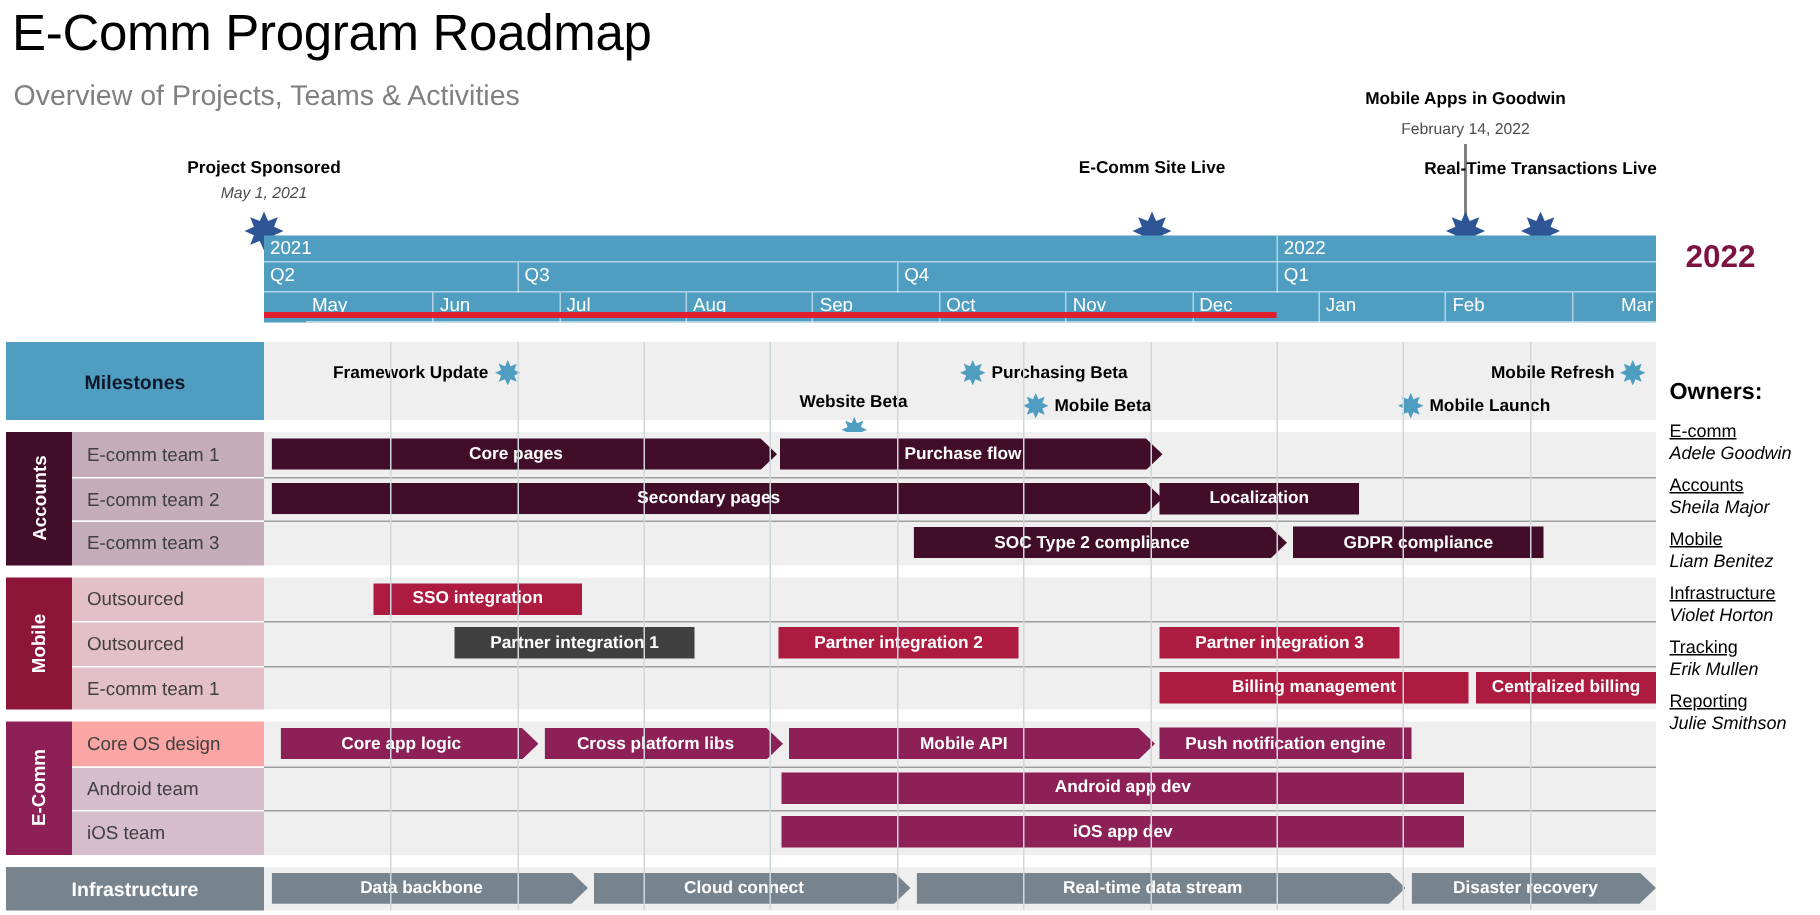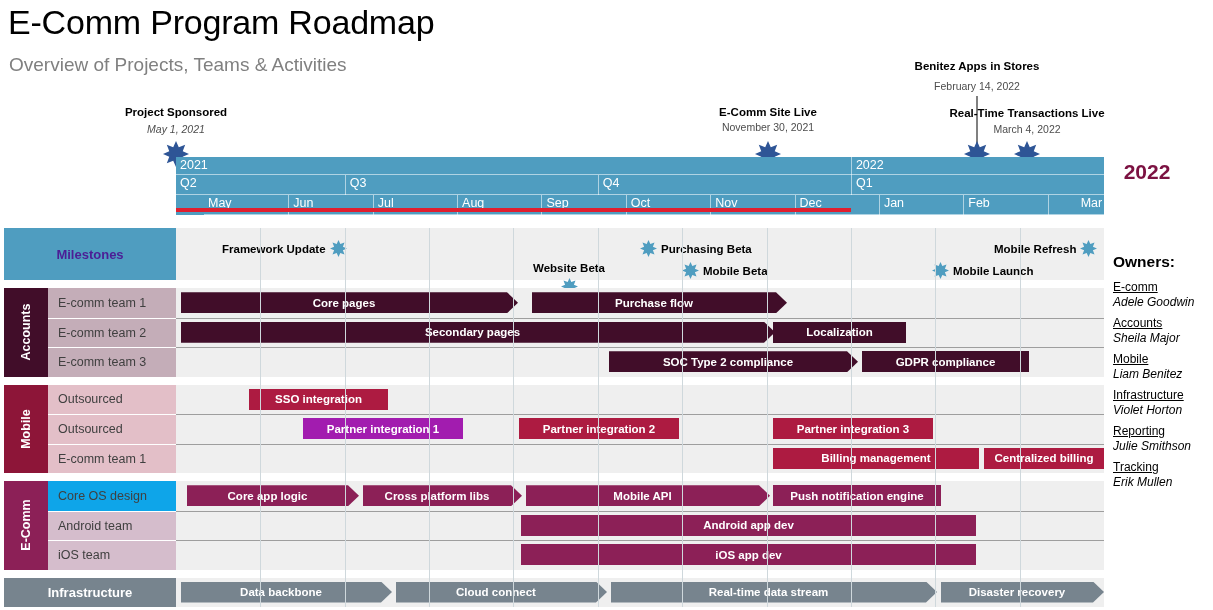--- a/index.html
+++ b/index.html
@@ -70,21 +70,21 @@
   }
   .grouplabel{
     position:absolute; left:4px; width:44px;
     color:#fff; font-size:12.5px; font-weight:bold;
     display:flex; align-items:center; justify-content:center;
   }
   .grouplabel span{ transform:rotate(-90deg); white-space:nowrap; }
 
   .milestone-head{
     position:absolute; left:4px; width:172px; background:#4f9dc0;
-    color:#4c1d95; font-size:13px; font-weight:bold;
+    color:#0f172a; font-size:13px; font-weight:bold;
     display:flex; align-items:center; justify-content:center;
   }
   .infra-head{
     position:absolute; left:4px; width:172px; background:#77848e;
     color:#fff; font-size:13px; font-weight:bold;
     display:flex; align-items:center; justify-content:center;
   }
 
   
   .bar{
@@ -118,40 +118,38 @@
       <div class="ct">Project Sponsored</div>
       <div class="cd" style="margin-top: 3px; font-style: italic;">May 1, 2021</div>
     </div>
     <div class="burst" style="left: 163px; top: 141px;">
       <svg viewBox="0 0 26 26">
         <polygon points="13.00,0.00 15.79,6.27 22.19,3.81 19.73,10.21 26.00,13.00 19.73,15.79 22.19,22.19 15.79,19.73 13.00,26.00 10.21,19.73 3.81,22.19 6.27,15.79 0.00,13.00 6.27,10.21 3.81,3.81 10.21,6.27" fill="#2e5596"></polygon>
       </svg>
     </div>
     <div class="callout" style="left: 608px; top: 105px; width: 320px;">
       <div class="ct">E-Comm Site Live</div>
-      <div class="cd" style="margin-top: 1px;">November 30, 2021</div>
     </div>
     <div class="burst" style="left: 755px; top: 141px;">
       <svg viewBox="0 0 26 26">
         <polygon points="13.00,0.00 15.79,6.27 22.19,3.81 19.73,10.21 26.00,13.00 19.73,15.79 22.19,22.19 15.79,19.73 13.00,26.00 10.21,19.73 3.81,22.19 6.27,15.79 0.00,13.00 6.27,10.21 3.81,3.81 10.21,6.27" fill="#2e5596"></polygon>
       </svg>
     </div>
     <div class="callout" style="left: 817px; top: 59px; width: 320px;">
-      <div class="ct">Benitez Apps in Stores</div>
+      <div class="ct">Mobile Apps in Goodwin</div>
       <div class="cd" style="margin-top: 6px;">February 14, 2022</div>
     </div>
     <div class="leader" style="left: 976px; top: 96px; height: 50px;"></div>
     <div class="burst" style="left: 964px; top: 141px;">
       <svg viewBox="0 0 26 26">
         <polygon points="13.00,0.00 15.79,6.27 22.19,3.81 19.73,10.21 26.00,13.00 19.73,15.79 22.19,22.19 15.79,19.73 13.00,26.00 10.21,19.73 3.81,22.19 6.27,15.79 0.00,13.00 6.27,10.21 3.81,3.81 10.21,6.27" fill="#2e5596"></polygon>
       </svg>
     </div>
     <div class="callout" style="left: 867px; top: 106px; width: 320px;">
       <div class="ct">Real-Time Transactions Live</div>
-      <div class="cd" style="margin-top: 2px;">March 4, 2022</div>
     </div>
     <div class="burst" style="left: 1014px; top: 141px;">
       <svg viewBox="0 0 26 26">
         <polygon points="13.00,0.00 15.79,6.27 22.19,3.81 19.73,10.21 26.00,13.00 19.73,15.79 22.19,22.19 15.79,19.73 13.00,26.00 10.21,19.73 3.81,22.19 6.27,15.79 0.00,13.00 6.27,10.21 3.81,3.81 10.21,6.27" fill="#2e5596"></polygon>
       </svg>
     </div>
   </div>
 
 <div id="tl">
   <div class="tl-row tl-year" id="tl-years">
@@ -234,49 +232,49 @@
           <polygon points="8.50,0.00 10.32,4.10 14.51,2.49 12.90,6.68 17.00,8.50 12.90,10.32 14.51,14.51 10.32,12.90 8.50,17.00 6.68,12.90 2.49,14.51 4.10,10.32 0.00,8.50 4.10,6.68 2.49,2.49 6.68,4.10" fill="#4f9dc0"></polygon>
         </svg>
       </span>
     </div>
     <div class="grouplabel" style="top: 60px; height: 88.5px; background: rgb(65, 13, 41);">
       <span>Accounts</span>
     </div>
     <div class="band" style="top: 60px; height: 29.5px; border-top: none;"></div>
     <div class="rowlabel" style="top: 60px; height: 29.5px; background: rgb(196, 173, 184); border-top: none;">E-comm team 1</div>
     <div class="bar arrow" style="left: 181px; width: 337px; top: 64.25px; background: rgb(65, 13, 41); clip-path: polygon(0px 0px, calc(100% - 11px) 0px, 100% 50%, calc(100% - 11px) 100%, 0px 100%); padding-right: 11px;">Core pages</div>
-    <div class="bar arrow" style="left: 520px; width: 255px; top: 64.25px; background: rgb(65, 13, 41); clip-path: polygon(0px 0px, calc(100% - 11px) 0px, 100% 50%, calc(100% - 11px) 100%, 0px 100%); padding-right: 11px; margin-left: 12px;">Purchase flow</div>
+    <div class="bar arrow" style="left: 520px; width: 255px; top: 64.25px; background: rgb(65, 13, 41); clip-path: polygon(0px 0px, calc(100% - 11px) 0px, 100% 50%, calc(100% - 11px) 100%, 0px 100%); padding-right: 11px;">Purchase flow</div>
     <div class="band" style="top: 89.5px; height: 29.5px; border-top: 1px solid rgb(158, 158, 158);"></div>
     <div class="rowlabel" style="top: 89.5px; height: 29.5px; background: rgb(196, 173, 184); border-top: 1px solid rgb(255, 255, 255);">E-comm team 2</div>
     <div class="bar arrow" style="left: 181px; width: 594px; top: 93.75px; background: rgb(65, 13, 41); clip-path: polygon(0px 0px, calc(100% - 11px) 0px, 100% 50%, calc(100% - 11px) 100%, 0px 100%); padding-right: 11px;">Secondary pages</div>
     <div class="bar" style="left: 773px; width: 133px; top: 93.75px; background: rgb(65, 13, 41);">Localization</div>
     <div class="band" style="top: 119px; height: 29.5px; border-top: 1px solid rgb(158, 158, 158);"></div>
     <div class="rowlabel" style="top: 119px; height: 29.5px; background: rgb(196, 173, 184); border-top: 1px solid rgb(255, 255, 255);">E-comm team 3</div>
     <div class="bar arrow" style="left: 609px; width: 249px; top: 123.25px; background: rgb(65, 13, 41); clip-path: polygon(0px 0px, calc(100% - 11px) 0px, 100% 50%, calc(100% - 11px) 100%, 0px 100%); padding-right: 11px;">SOC Type 2 compliance</div>
     <div class="bar" style="left: 862px; width: 167px; top: 123.25px; background: rgb(65, 13, 41);">GDPR compliance</div>
     <div class="grouplabel" style="top: 156.5px; height: 88.5px; background: rgb(141, 21, 56);">
       <span>Mobile</span>
     </div>
     <div class="band" style="top: 156.5px; height: 29.5px; border-top: none;"></div>
     <div class="rowlabel" style="top: 156.5px; height: 29.5px; background: rgb(227, 191, 200); border-top: none;">Outsourced</div>
     <div class="bar" style="left: 249px; width: 139px; top: 160.75px; background: rgb(173, 27, 65);">SSO integration</div>
     <div class="band" style="top: 186px; height: 29.5px; border-top: 1px solid rgb(158, 158, 158);"></div>
     <div class="rowlabel" style="top: 186px; height: 29.5px; background: rgb(227, 191, 200); border-top: 1px solid rgb(255, 255, 255);">Outsourced</div>
-    <div class="bar" style="left: 303px; width: 160px; top: 190.25px; background: #a21caf;">Partner integration 1</div>
+    <div class="bar" style="left: 303px; width: 160px; top: 190.25px; background: #404040;">Partner integration 1</div>
     <div class="bar" style="left: 519px; width: 160px; top: 190.25px; background: rgb(173, 27, 65);">Partner integration 2</div>
     <div class="bar" style="left: 773px; width: 160px; top: 190.25px; background: rgb(173, 27, 65);">Partner integration 3</div>
     <div class="band" style="top: 215.5px; height: 29.5px; border-top: 1px solid rgb(158, 158, 158);"></div>
     <div class="rowlabel" style="top: 215.5px; height: 29.5px; background: rgb(227, 191, 200); border-top: 1px solid rgb(255, 255, 255);">E-comm team 1</div>
     <div class="bar" style="left: 773px; width: 206px; top: 219.75px; background: rgb(173, 27, 65);">Billing management</div>
     <div class="bar" style="left: 984px; width: 120px; top: 219.75px; background: rgb(173, 27, 65);">Centralized billing</div>
     <div class="grouplabel" style="top: 253px; height: 88.5px; background: rgb(140, 32, 87);">
       <span>E-Comm</span>
     </div>
     <div class="band" style="top: 253px; height: 29.5px; border-top: none;"></div>
-    <div class="rowlabel" style="top: 253px; height: 29.5px; background: #0ea5e9; border-top: none;">Core OS design</div>
+    <div class="rowlabel" style="top: 253px; height: 29.5px; background: #fca5a5; border-top: none;">Core OS design</div>
     <div class="bar arrow" style="left: 187px; width: 172px; top: 257.25px; background: rgb(140, 32, 87); clip-path: polygon(0px 0px, calc(100% - 11px) 0px, 100% 50%, calc(100% - 11px) 100%, 0px 100%); padding-right: 11px;">Core app logic</div>
     <div class="bar arrow" style="left: 363px; width: 159px; top: 257.25px; background: rgb(140, 32, 87); clip-path: polygon(0px 0px, calc(100% - 11px) 0px, 100% 50%, calc(100% - 11px) 100%, 0px 100%); padding-right: 11px;">Cross platform libs</div>
     <div class="bar" style="left: 773px; width: 168px; top: 257.25px; background: rgb(140, 32, 87);">Push notification engine</div>
     <div class="bar arrow" style="left: 526px; width: 244px; top: 257.25px; background: rgb(140, 32, 87); clip-path: polygon(0px 0px, calc(100% - 11px) 0px, 100% 50%, calc(100% - 11px) 100%, 0px 100%); padding-right: 11px;">Mobile API</div>
     <div class="band" style="top: 282.5px; height: 29.5px; border-top: 1px solid rgb(158, 158, 158);"></div>
     <div class="rowlabel" style="top: 282.5px; height: 29.5px; background: rgb(213, 189, 204); border-top: 1px solid rgb(255, 255, 255);">Android team</div>
     <div class="bar" style="left: 521px; width: 455px; top: 286.75px; background: rgb(140, 32, 87);">Android app dev</div>
     <div class="band" style="top: 312px; height: 29.5px; border-top: 1px solid rgb(158, 158, 158);"></div>
     <div class="rowlabel" style="top: 312px; height: 29.5px; background: rgb(213, 189, 204); border-top: 1px solid rgb(255, 255, 255);">iOS team</div>
     <div class="bar" style="left: 521px; width: 455px; top: 316.25px; background: rgb(140, 32, 87);">iOS app dev</div>
@@ -311,21 +309,21 @@
       </div>
       <div class="own">
         <div class="g">Mobile</div>
         <div class="n">Liam Benitez</div>
       </div>
       <div class="own">
         <div class="g">Infrastructure</div>
         <div class="n">Violet Horton</div>
       </div>
       <div class="own">
+        <div class="g">Tracking</div>
+        <div class="n">Erik Mullen</div>
+      </div>
+      <div class="own">
         <div class="g">Reporting</div>
         <div class="n">Julie Smithson</div>
       </div>
-      <div class="own">
-        <div class="g">Tracking</div>
-        <div class="n">Erik Mullen</div>
-      </div>
     </div>
 </div>
 
 </body></html>

